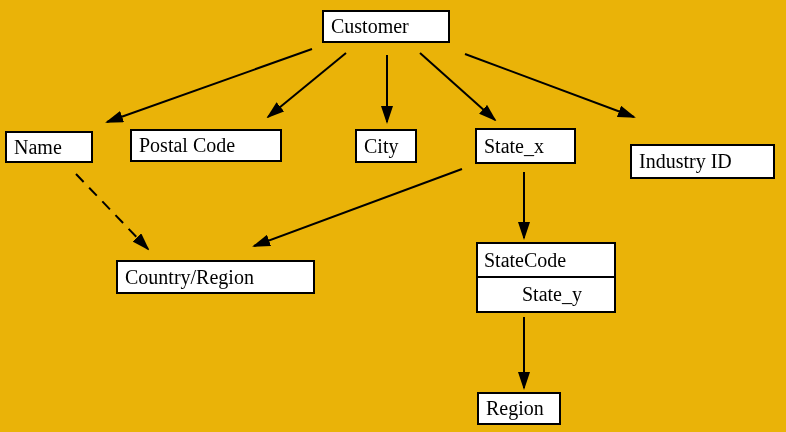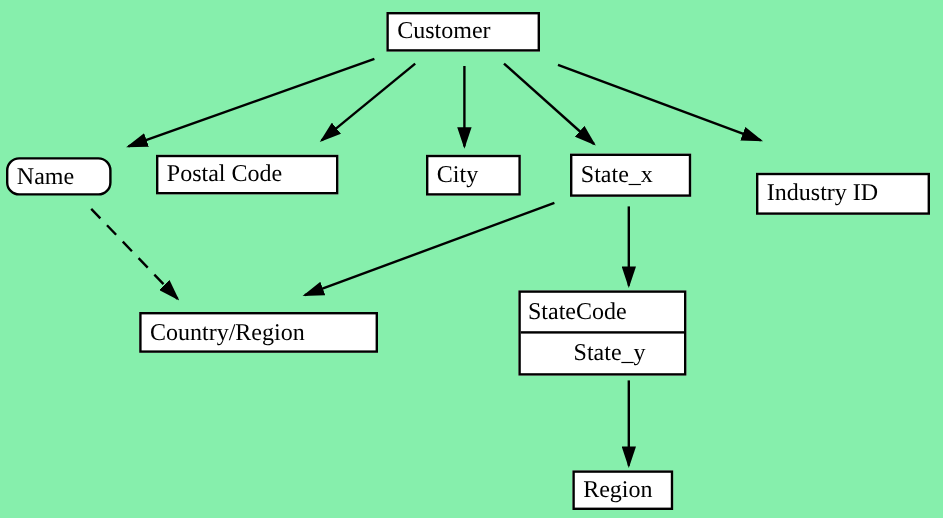--- a/index.html
+++ b/index.html
@@ -4,21 +4,21 @@
 <style>
   html, body {
     margin: 0;
     padding: 0;
     background: #ffffff;
   }
   .canvas {
     position: relative;
     width: 786px;
     height: 432px;
-    background: #86efac;
+    background: #eab308;
     font-family: "Liberation Serif", serif;
     font-size: 20px;
     color: #000000;
     overflow: hidden;
   }
   .edges-layer {
     position: absolute;
     left: 0; top: 0;
     width: 786px; height: 432px;
     pointer-events: none;
@@ -50,27 +50,27 @@
     border-bottom: 2px solid #000000;
     height: 34px;
   }
   .table-row.second {
     height: 33px;
     justify-content: center;
     padding-left: 12px;
   }
   
   #n-customer       { left: 322px; top: 10px;  width: 128px; height: 33px; }
-  #n-name           { left: 5px;   top: 131px; width: 88px;  height: 32px; border-radius: 11px; }
+  #n-name           { left: 5px;   top: 131px; width: 88px;  height: 32px; }
   #n-postal-code    { left: 130px; top: 129px; width: 152px; height: 33px; }
-  #n-city           { left: 355px; top: 129px; width: 79px;  height: 34px; }
+  #n-city           { left: 355px; top: 129px; width: 62px;  height: 34px; }
   #n-state-x        { left: 475px; top: 128px; width: 101px; height: 36px; }
   #n-industry-id    { left: 630px; top: 144px; width: 145px; height: 35px; }
   #n-country-region { left: 76px;  top: 260px; width: 199px; height: 34px; margin-left: 40px; }
-  #n-state-table    { left: 432px; top: 242px; width: 140px; height: 71px; }
+  #n-state-table    { left: 476px; top: 242px; width: 140px; height: 71px; }
   #n-region         { left: 477px; top: 392px; width: 84px;  height: 33px; }
 </style>
 </head>
 <body>
 
 <div class="canvas">
 
   <svg class="edges-layer" width="786" height="432" viewBox="0 0 786 432" xmlns="http://www.w3.org/2000/svg">
     <defs>
       <marker id="arrow" markerUnits="strokeWidth" markerWidth="9" markerHeight="6" viewBox="0 0 9 6" refX="8" refY="3" orient="auto">

